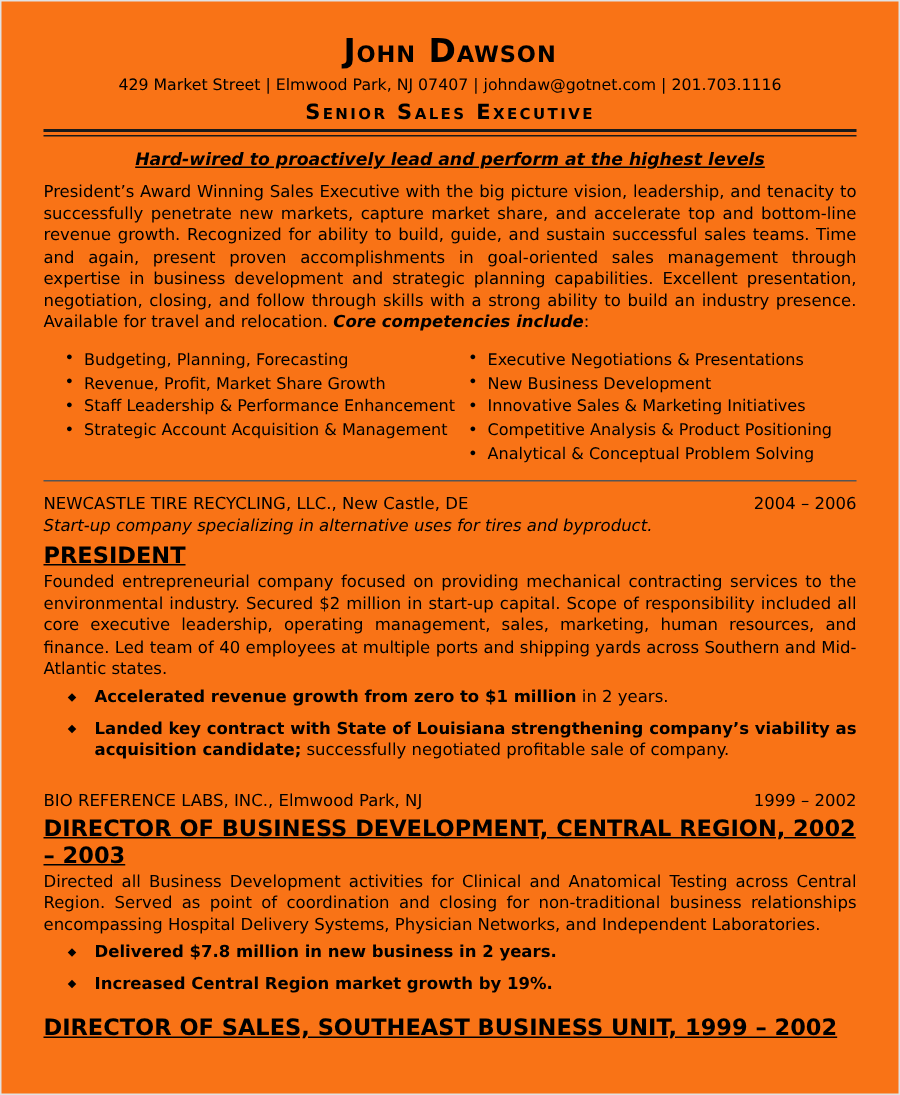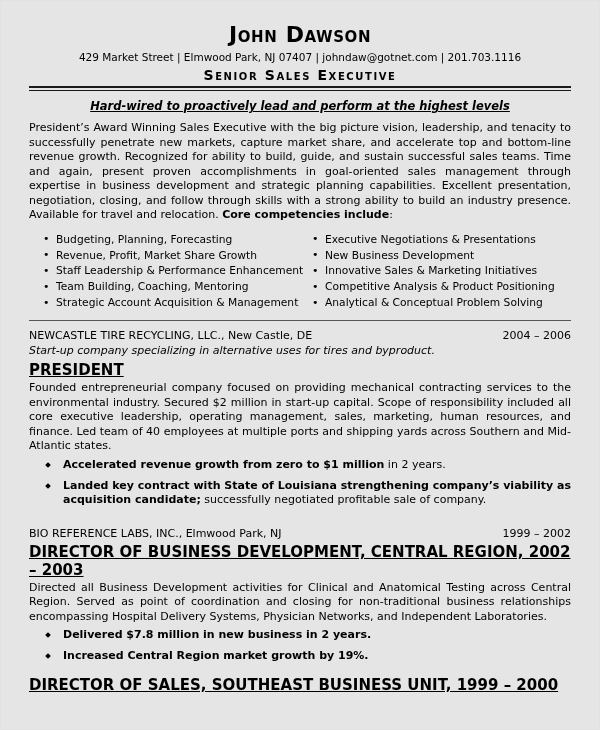--- a/index.html
+++ b/index.html
@@ -12,21 +12,21 @@
     height: 730px;
     font-family: "DejaVu Sans", sans-serif;
     color: #000000;
     overflow: hidden;
   }
   .page {
     position: relative;
     width: 600px;
     height: 730px;
     box-sizing: border-box;
-    background: #e5e5e5;
+    background: #f97316;
     border: 1px solid #e2e2e2;
     padding: 22px 28px 10px 28px;
     overflow: hidden;
   }
   .doc {
     position: relative;
     z-index: 2;
   }
 
   
@@ -76,21 +76,21 @@
   }
 
   
   .para {
     font-size: 11px;
     line-height: 1.32;
     text-align: justify;
     margin: 0 0 2px 0;
   }
   .para b { font-weight: normal; }
-  .para .bi { font-weight: bold; }
+  .para .bi { font-weight: bold; font-style: italic; }
 
   
   .comp-wrap {
     display: flex;
     gap: 0px;
     margin-top: 9px;
   }
   .comp-col {
     width: 50%;
     box-sizing: border-box;
@@ -194,21 +194,20 @@
 
     <p class="para">
       <b>President’s Award Winning Sales Executive</b><span> with the big picture vision, leadership, and tenacity to successfully penetrate new markets, capture market share, and accelerate top and bottom-line revenue growth. Recognized for ability to build, guide, and sustain successful sales teams. Time and again, present proven accomplishments in goal-oriented sales management through expertise in business development and strategic planning capabilities. Excellent presentation, negotiation, closing, and follow through skills with a strong ability to build an industry presence. Available for travel and relocation. </span><span class="bi">Core competencies include</span><span>:</span>
     </p>
 
     <div class="comp-wrap">
       <div class="comp-col left">
         <div class="comp-item">Budgeting, Planning, Forecasting</div>
         <div class="comp-item">Revenue, Profit, Market Share Growth</div>
         <div class="comp-item">Staff Leadership &amp; Performance Enhancement</div>
-        <div class="comp-item">Team Building, Coaching, Mentoring</div>
         <div class="comp-item">Strategic Account Acquisition &amp; Management</div>
       </div>
       <div class="comp-col right">
         <div class="comp-item">Executive Negotiations &amp; Presentations</div>
         <div class="comp-item">New Business Development</div>
         <div class="comp-item">Innovative Sales &amp; Marketing Initiatives</div>
         <div class="comp-item">Competitive Analysis &amp; Product Positioning</div>
         <div class="comp-item">Analytical &amp; Conceptual Problem Solving</div>
       </div>
     </div>
@@ -245,17 +244,17 @@
       <div class="job-body">Directed all Business Development activities for Clinical and Anatomical Testing across Central Region. Served as point of coordination and closing for non-traditional business relationships encompassing Hospital Delivery Systems, Physician Networks, and Independent Laboratories.</div>
       <div class="ach-list">
         <div class="ach">
           <b>Delivered $7.8 million in new business in 2 years.</b><span></span>
         </div>
         <div class="ach">
           <b>Increased Central Region market growth by 19%.</b><span></span>
         </div>
       </div>
       <div class="spacer-sm"></div>
-      <div><span class="job-title">DIRECTOR OF SALES, SOUTHEAST BUSINESS UNIT, 1999 – 2000</span></div>
+      <div><span class="job-title">DIRECTOR OF SALES, SOUTHEAST BUSINESS UNIT, 1999 – 2002</span></div>
     </div>
 
   </div>
 </div>
 
 </body></html>

